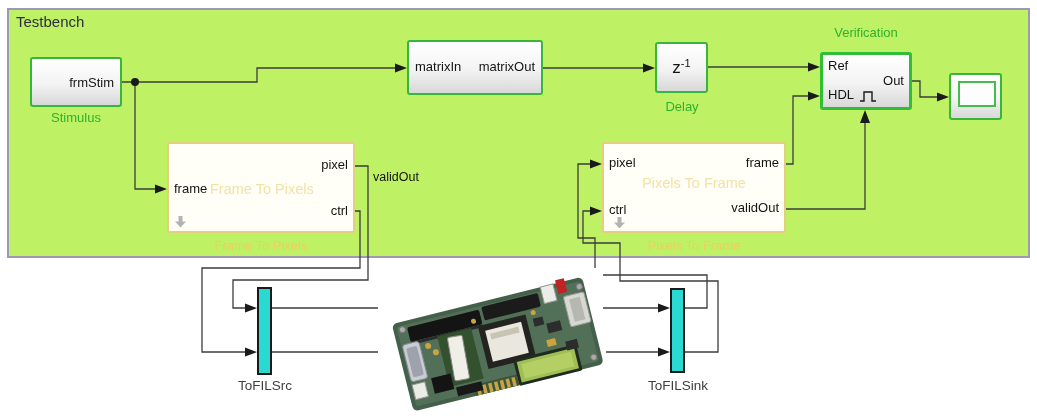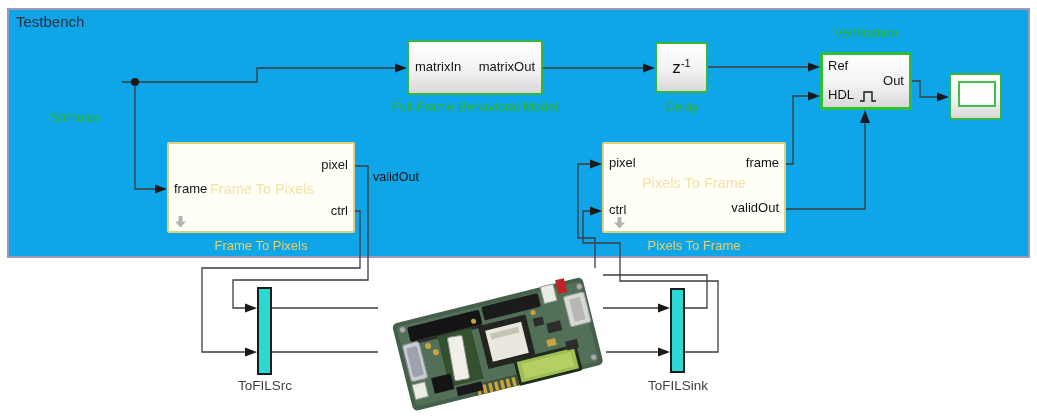--- a/index.html
+++ b/index.html
@@ -1,20 +1,20 @@
 <!DOCTYPE html>
 <html><head>
 <meta charset="utf-8">
 <style>
   html,body{margin:0;padding:0;background:#fff;}
   .canvas{position:relative;width:1037px;height:420px;background:#ffffff;overflow:hidden;
           font-family:"Liberation Sans",sans-serif;}
   
   .region{position:absolute;left:7px;top:8px;width:1019px;height:246px;
-          background:#0ea5e9;border:2px solid #9a9ab8;}
+          background:#bef264;border:2px solid #9a9ab8;}
   .region-title{position:absolute;left:7px;top:3px;font-size:15px;color:#2e2e3c;}
   
   .wires{position:absolute;left:0;top:0;z-index:3;}
   
   .blk{position:absolute;z-index:4;box-sizing:border-box;background:linear-gradient(#ffffff 0%,#f3f3f3 55%,#d8d8d8 100%);}
   .green{border:2px solid #38b63c;border-radius:3px;}
   .green-thick{border:3px solid #2fbe35;border-radius:3px;}
   .yellow{border:2px solid #e5cf7e;border-radius:2px;background:#fffef7;}
   .cyan{border:2px solid #1a1a1a;background:#29d9d2;border-radius:0;}
   .port{position:absolute;font-size:13px;color:#141414;white-space:nowrap;line-height:16px;text-align:right;}
@@ -97,27 +97,29 @@
       <polygon points="257,308 245,303.5 245,312.5"></polygon>
       <polygon points="257,352 245,347.5 245,356.5"></polygon>
       <polygon points="670,308 658,303.5 658,312.5"></polygon>
       <polygon points="670,352 658,347.5 658,356.5"></polygon>
       <polygon points="602,164 590,159.5 590,168.5"></polygon>
       <polygon points="602,211 590,206.5 590,215.5"></polygon>
     </g>
     <circle cx="135" cy="82" r="4" fill="#1a1a1a"></circle>
   </svg>
 
+  <div class="blk green" style="left:30px;top:57px;width:92px;height:50px;">
+    <span class="port" style="right:6px;top:16px;">frmStim</span>
+  </div>
   <div class="blk-label lab-green" style="left:26px;top:110px;width:100px;">Stimulus</div>
 
   <div class="blk green" style="left:407px;top:40px;width:136px;height:55px;">
     <span class="port" style="left:6px;top:17px;">matrixIn</span>
     <span class="port" style="right:6px;top:17px;">matrixOut</span>
   </div>
-  <div class="blk-label lab-green" style="left:370px;top:99px;width:210px;">Full-Frame Behavioral Model</div>
 
   <div class="blk green" style="left:655px;top:42px;width:53px;height:51px;">
     <div class="delay-sym">
         <span>z</span>
         <sup>-1</sup>
       </div>
   </div>
   <div class="blk-label lab-green" style="left:632px;top:99px;width:100px;">Delay</div>
 
   <div class="blk-label lab-green" style="left:816px;top:25px;width:100px;">Verification</div>

